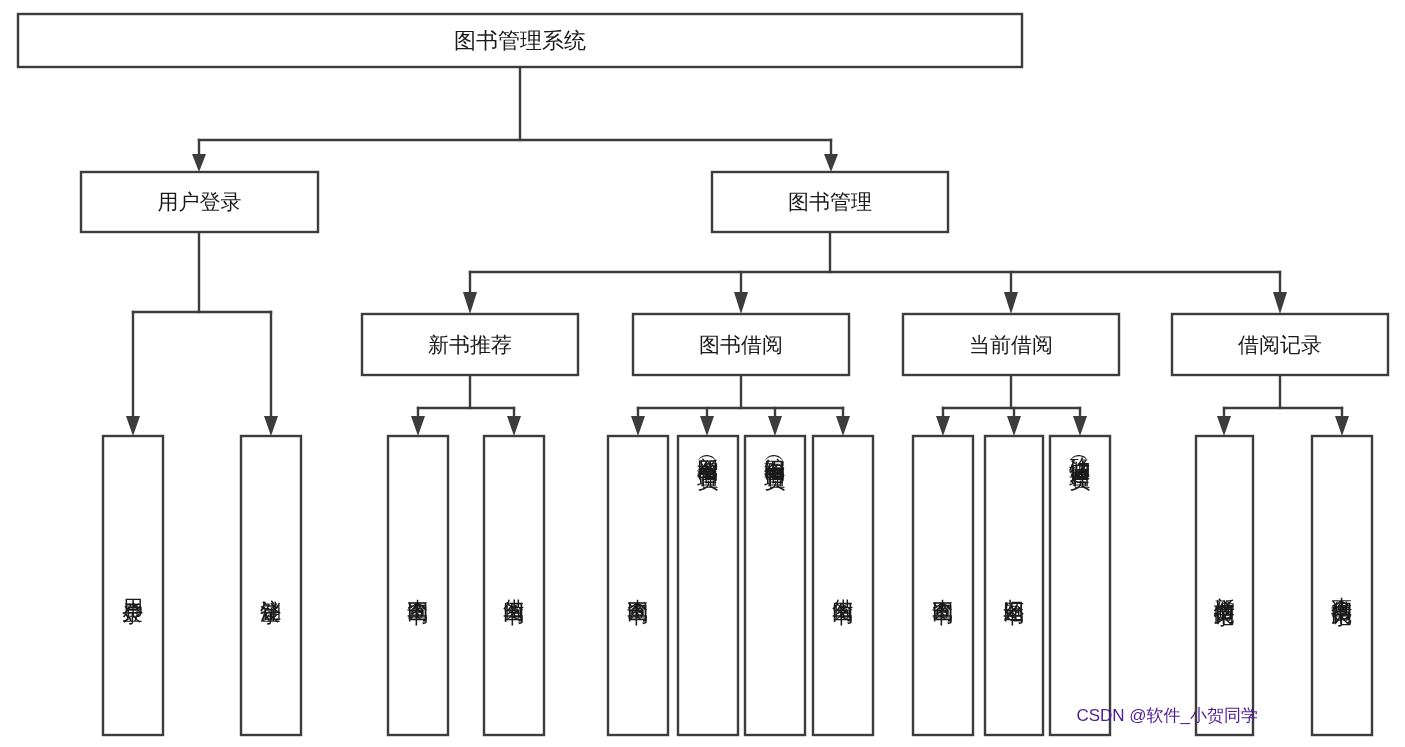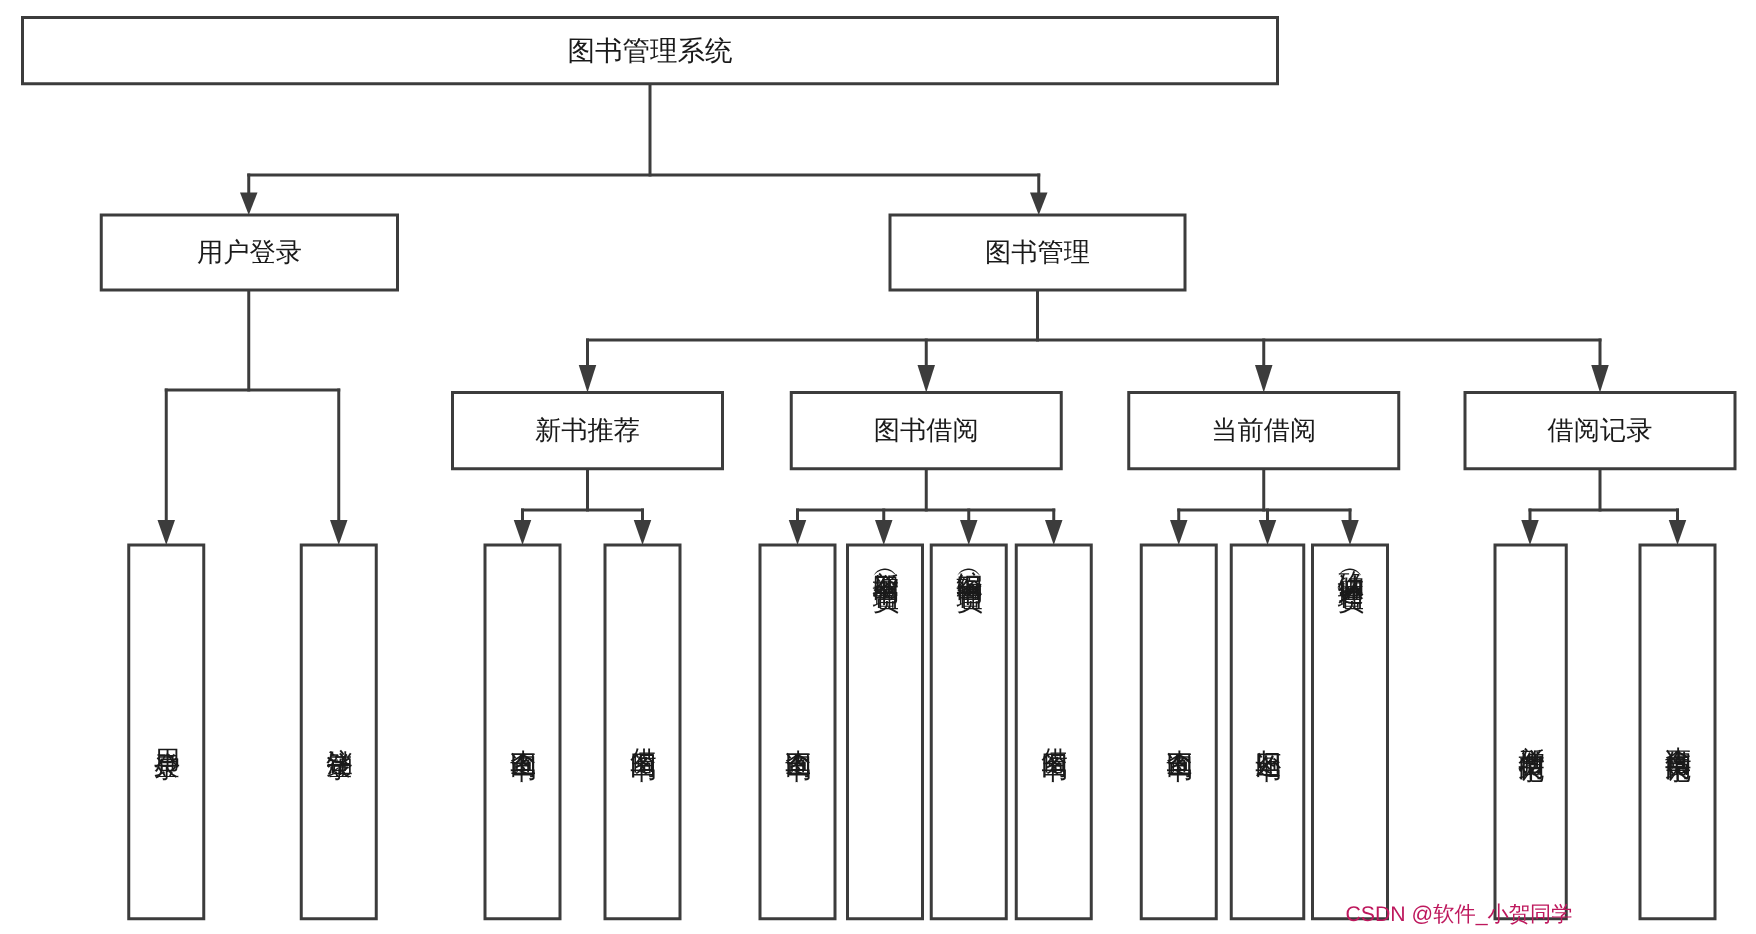--- a/index.html
+++ b/index.html
@@ -69,24 +69,24 @@
     font-family: "Liberation Sans", "DejaVu Sans", sans-serif;
     font-size: 21px;
     line-height: 1.12;
     letter-spacing: 2px;
     color: #1a1a1a;
     white-space: nowrap;
   }
   #watermark {
     position: absolute;
     right: 8px;
-    bottom: 4px;
+    bottom: 20px;
     font-family: "Liberation Sans", "DejaVu Sans", sans-serif;
     font-size: 17px;
-    color: #be185d;
+    color: #4c1d95;
     white-space: nowrap;
     user-select: none;
   }
 </style>
 </head>
 <body>
 
 <div id="diagram-root">
 
   <svg id="diagram-svg" viewBox="0 0 1405 747" xmlns="http://www.w3.org/2000/svg">

